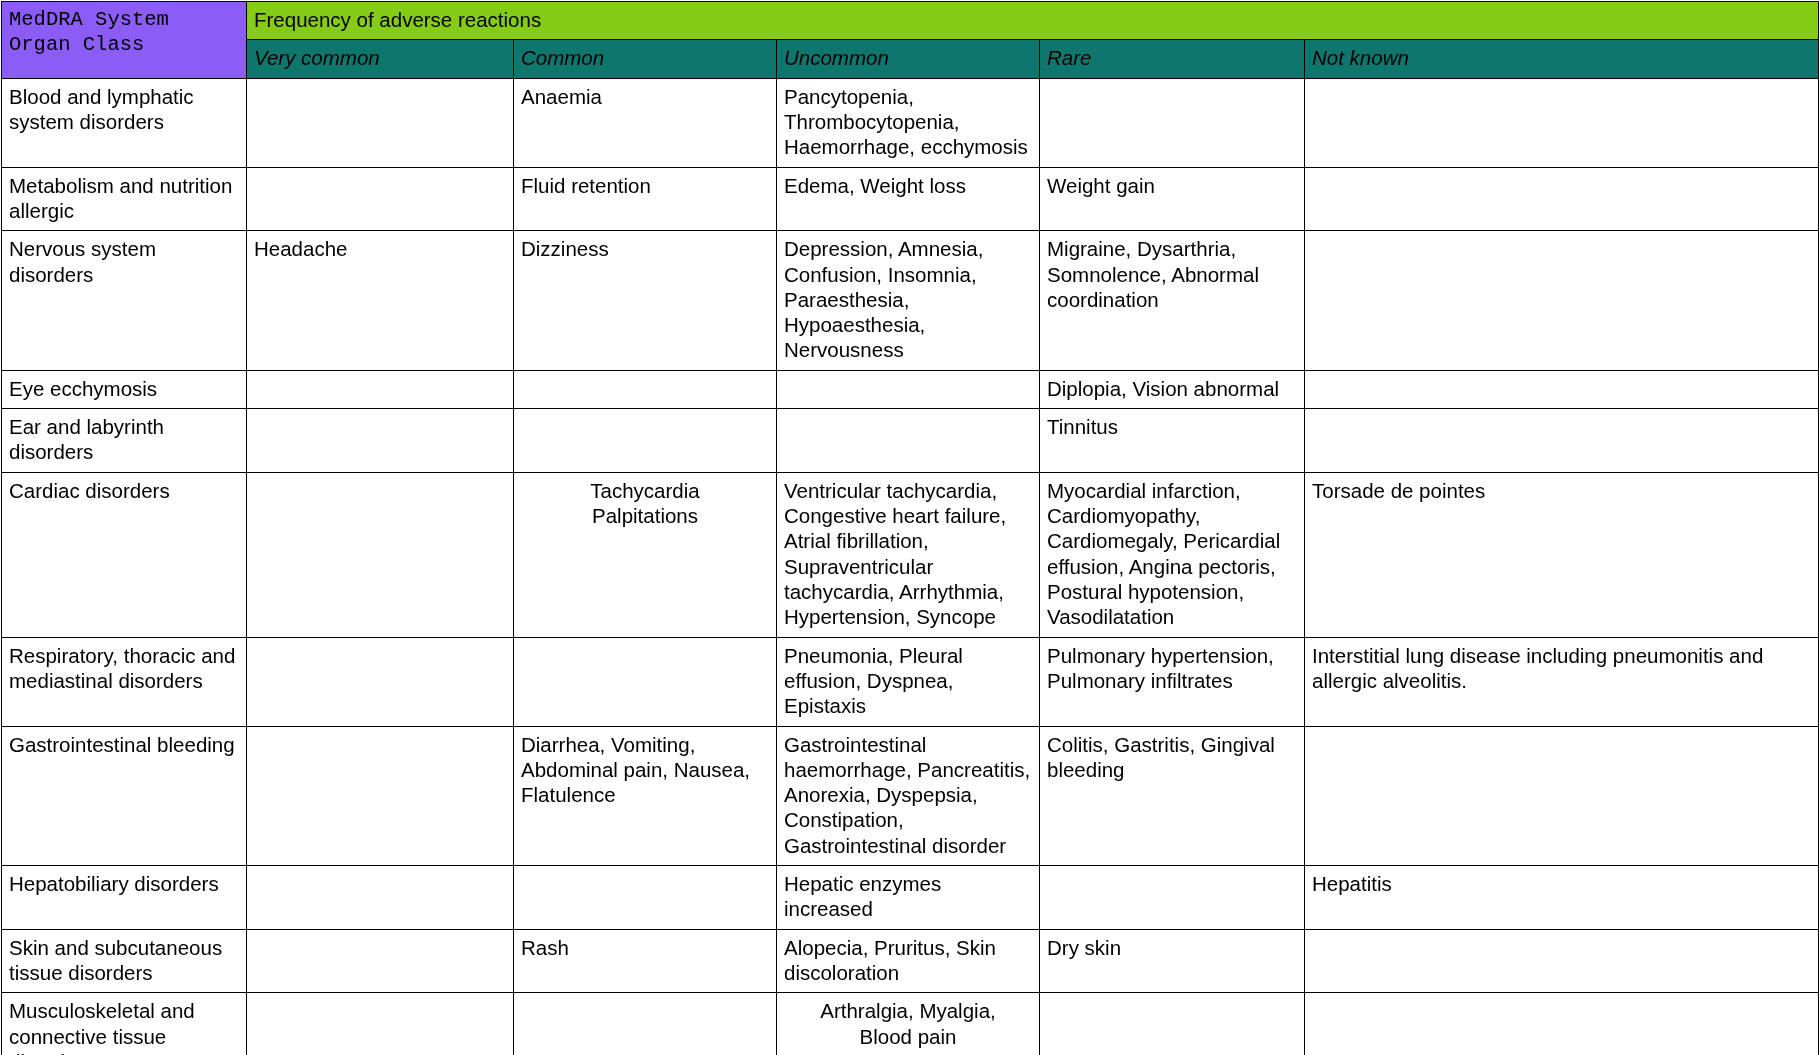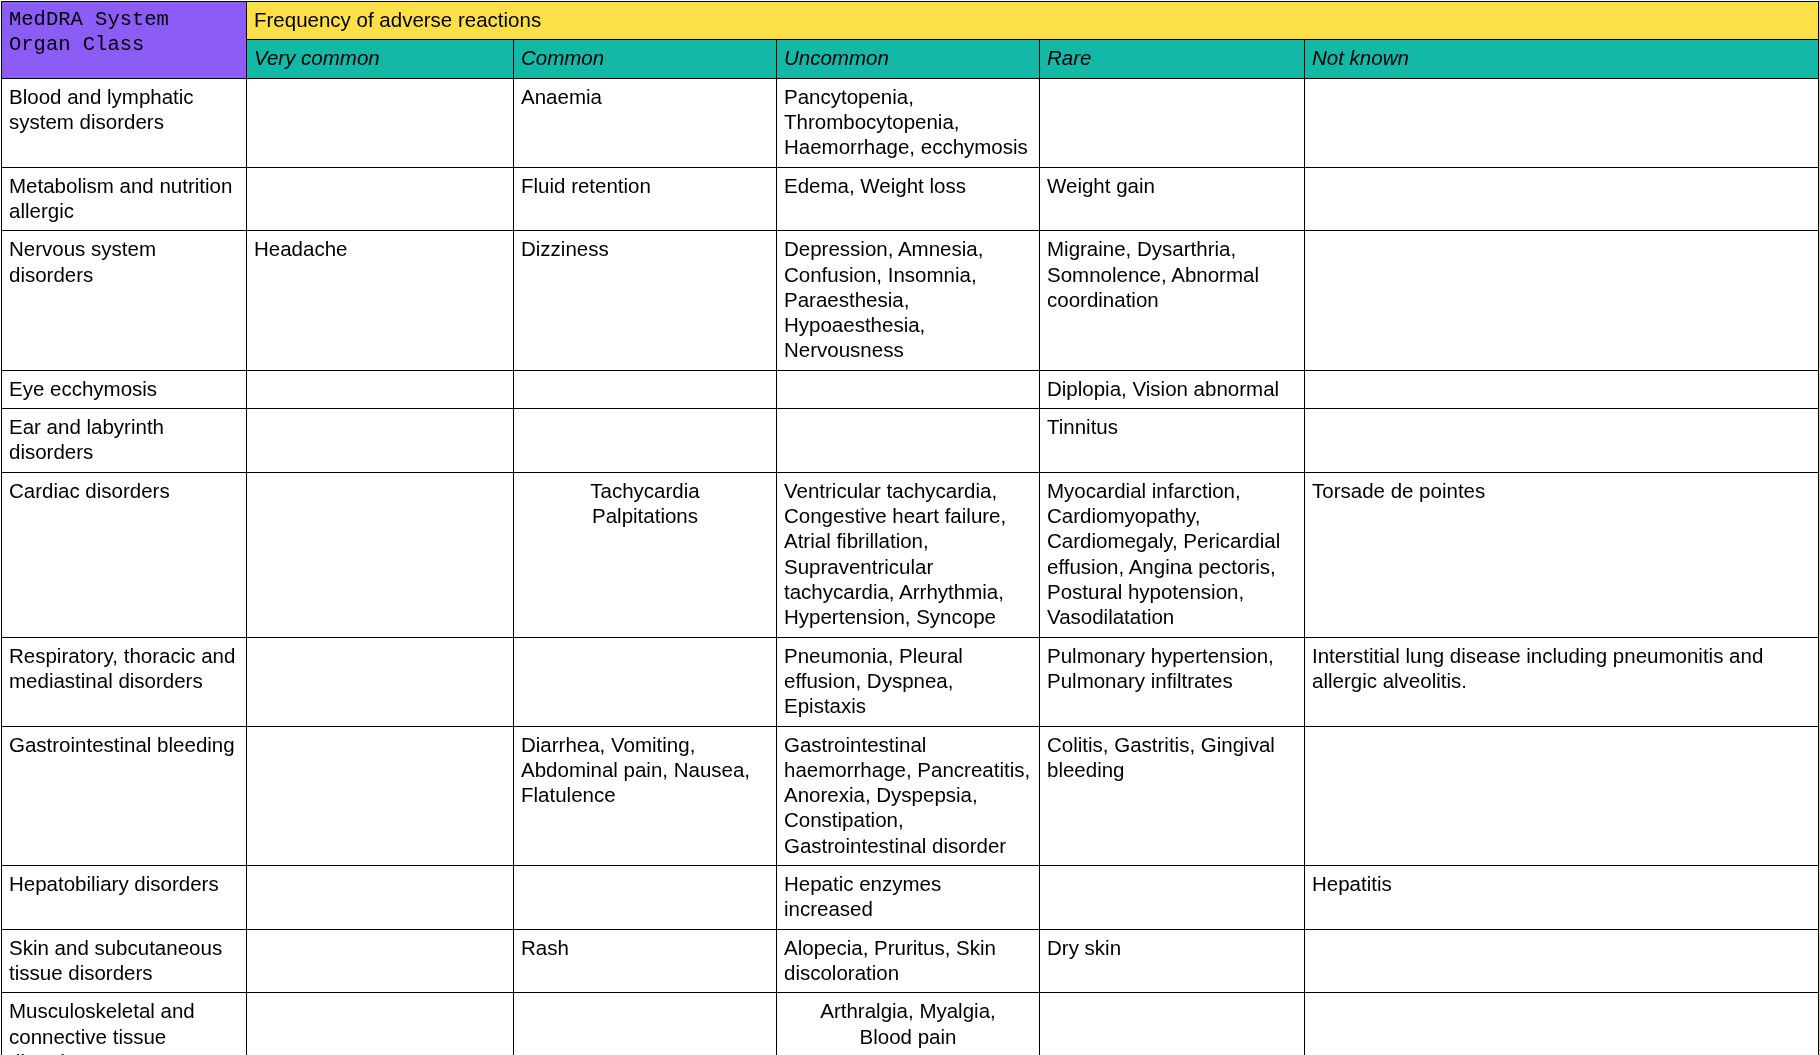--- a/index.html
+++ b/index.html
@@ -27,41 +27,41 @@
     font-size: 20.5px;
     line-height: 1.235;
     font-weight: normal;
     text-align: left;
     color: #000000;
     box-sizing: border-box;
     word-wrap: break-word;
   }
   
   th.head-span {
-    background: #fde047;
+    background: #84cc16;
     font-weight: bold;
     text-align: center;
     font-style: normal;
     font-size: 20.5px;
     padding-top: 6px;
     padding-bottom: 6px;
     margin-left: 44px;
   }
   th.head-soc {
     background: #8b5cf6;
     font-weight: bold;
     font-style: normal;
     text-align: left;
     font-size: 20.5px;
     line-height: 1.22;
     padding-top: 7px;
     font-family: Liberation Mono, monospace;
   }
   th.head-freq {
-    background: #14b8a6;
+    background: #0f766e;
     font-weight: bold;
     font-style: italic;
     text-align: center;
     font-size: 20.5px;
     padding-top: 5px;
     padding-bottom: 5px;
   }
   td.soc-cell {
     font-weight: normal;
   }

